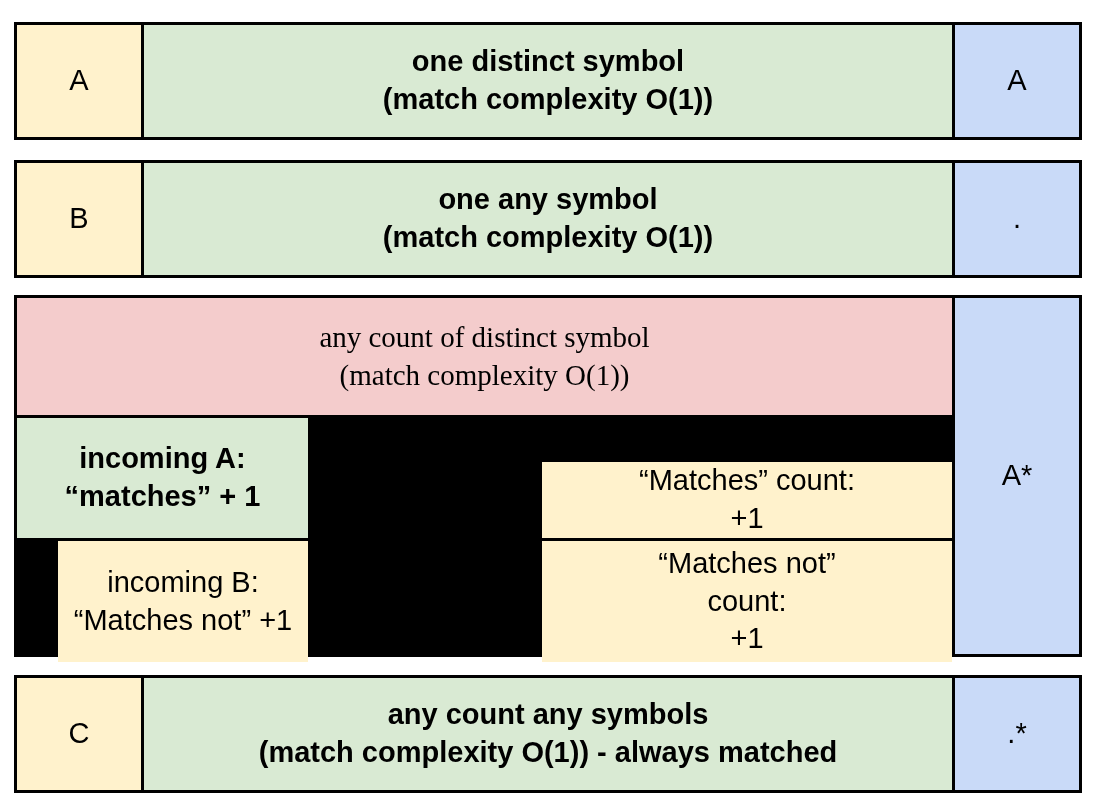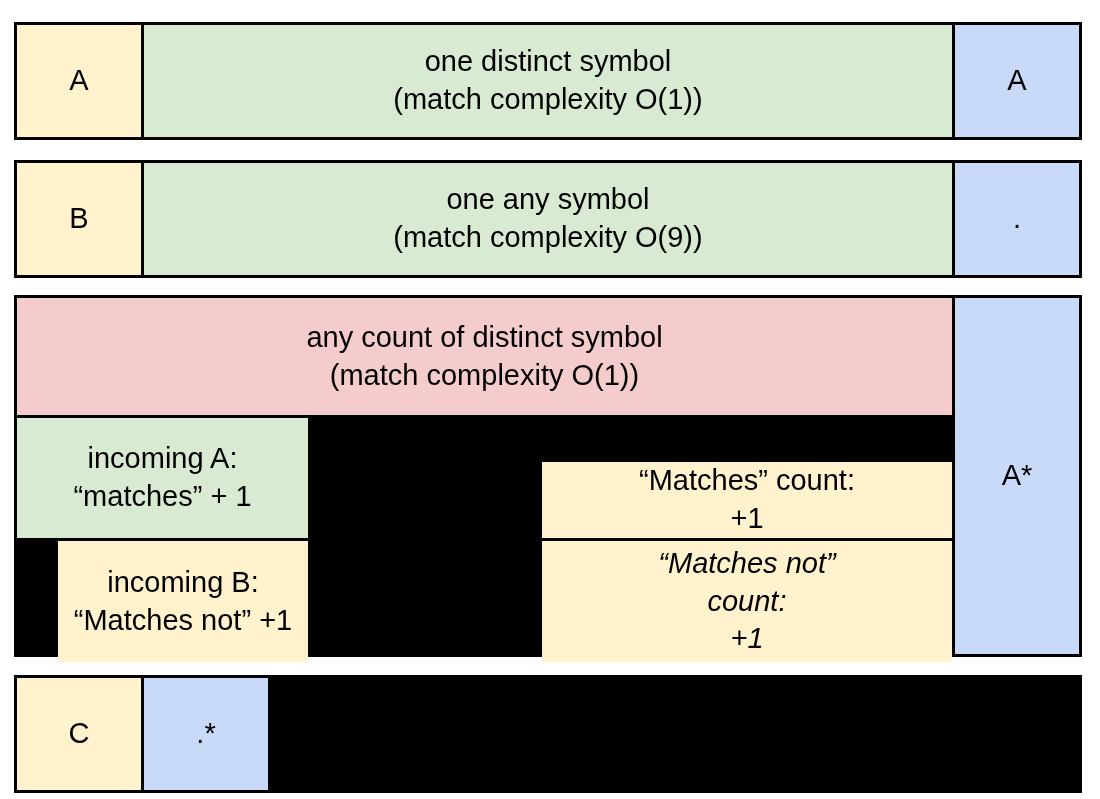--- a/index.html
+++ b/index.html
@@ -38,56 +38,56 @@
     justify-content: center;
     text-align: center;
     white-space: pre-line;
     box-sizing: border-box;
     padding: 4px 10px;
   }
   .side-left  { flex: 0 0 124px; }
   .side-right { flex: 0 0 124px; }
   .mid { flex: 1 1 auto; }
   .yellow { background: var(--yellow, #FFF2CC); }
-  .green  { background: var(--green,  #D9EAD3); }
+  .green  { background: var(--green,  #D9EAD3); font-weight: bold; }
   .blue   { background: var(--blue,   #C9DAF8); }
   .red    { background: var(--red,    #F4CCCC); }
   .subgrid {
     flex: 1 1 auto;
     display: grid;
     grid-template-columns: 291px 228px 1fr;
     grid-template-rows: 117px 120px 1fr;
     gap: 3px;
     background: transparent;
     padding: 0;
   }
   .subgrid .cell { padding: 4px 10px; }
-  .span-header { grid-column: 1 / -1; grid-row: 1; }
+  .span-header { grid-column: 1 / -1; grid-row: 1; font-family: Liberation Serif, serif; }
   .cell-incoming-a { grid-column: 1; grid-row: 2; }
   .cell-incoming-b { grid-column: 1; grid-row: 3; margin-left: 41px; }
   .cell-placeholder { grid-column: 2; grid-row: 2 / 4; }
   .cell-matches { grid-column: 3; grid-row: 2; margin-top: 44px; }
-  .cell-matches-not { grid-column: 3; grid-row: 3; font-style: italic; }
+  .cell-matches-not { grid-column: 3; grid-row: 3; }
 </style>
 </head>
 <body>
 
 <div class="diagram">
 
   <div class="row row-simple" id="row-a">
     <div class="cell side-left yellow">A</div>
     <div class="cell mid green">one distinct symbol
 (match complexity O(1))</div>
     <div class="cell side-right blue">A</div>
   </div>
 
   <div class="row row-simple" id="row-b">
     <div class="cell side-left yellow">B</div>
     <div class="cell mid green">one any symbol
-(match complexity O(9))</div>
+(match complexity O(1))</div>
     <div class="cell side-right blue">.</div>
   </div>
 
   <div class="row" id="row-ab">
     <div class="subgrid">
       <div class="cell red span-header">any count of distinct symbol
 (match complexity O(1))</div>
       <div class="cell green cell-incoming-a">incoming A:
 “matches” + 1</div>
       <div class="cell yellow cell-incoming-b">incoming B:
@@ -96,16 +96,18 @@
 +1</div>
       <div class="cell yellow cell-matches-not">“Matches not”
 count:
 +1</div>
     </div>
     <div class="cell side-right blue">A*</div>
   </div>
 
   <div class="row row-simple" id="row-c">
     <div class="cell side-left yellow">C</div>
+    <div class="cell mid green">any count any symbols
+(match complexity O(1)) - always matched</div>
     <div class="cell side-right blue">.*</div>
   </div>
 
 </div>
 
 </body></html>

